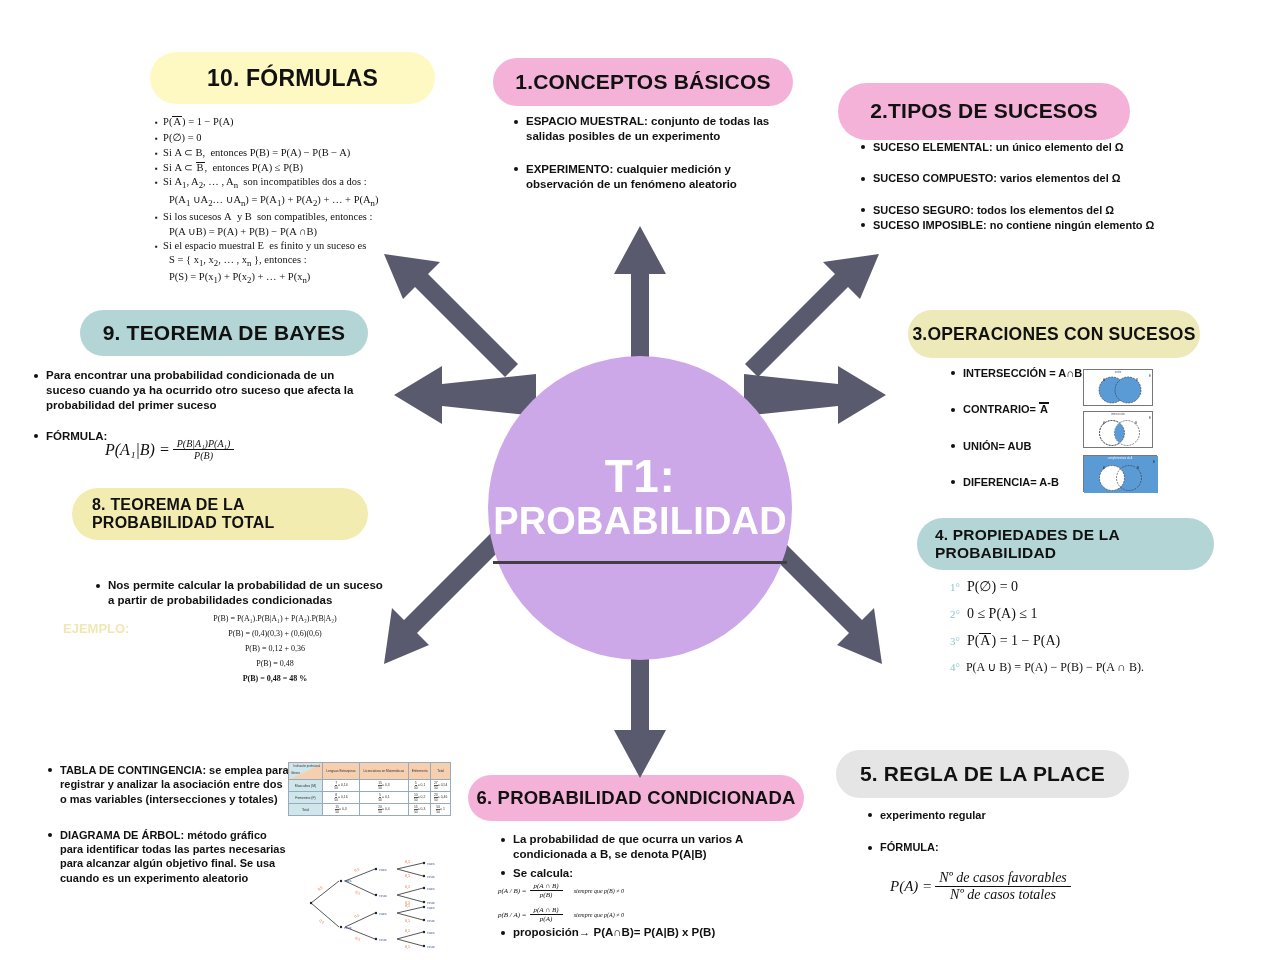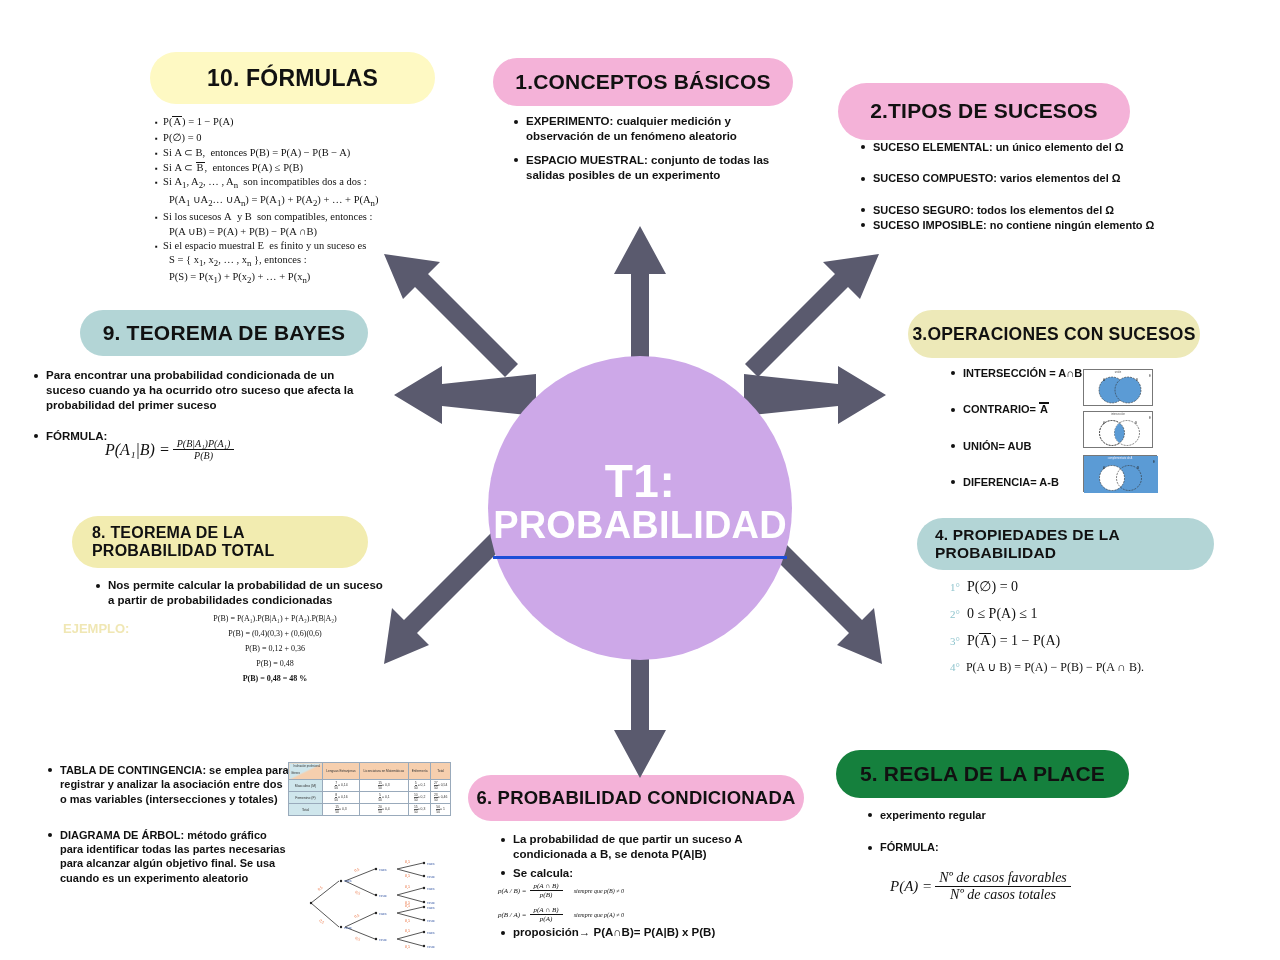--- a/index.html
+++ b/index.html
@@ -70,21 +70,21 @@
     background:#cda8e8;
     display:flex;flex-direction:column;
     align-items:center;justify-content:center;
     color:#ffffff;
     font-weight:bold;
     z-index:3;
   }
   #center-circle .l1{font-size:46px;line-height:1.05;letter-spacing:.5px;}
   #center-circle .l2{
     font-size:38px;line-height:1.1;letter-spacing:.2px;
-    border-bottom:3px solid #1d4ed8;padding-bottom:9px;
+    border-bottom:3px solid #404040;padding-bottom:18px;
     white-space:nowrap;
   }
 
   
   .arrow{position:absolute;z-index:2;}
 
   
   .venn{position:absolute;border:1px solid #777;box-sizing:border-box;background:#fff;}
   .venncap{position:absolute;left:0;right:0;top:1px;text-align:center;font-size:2.6px;color:#555;font-family:"Liberation Sans",sans-serif;}
 
@@ -168,22 +168,22 @@
     <div class="row" style="padding-left:14px;">P(A ∪B) = P(A) + P(B) − P(A ∩B)</div>
     <div class="row"><span style="font-size:8px;">▪</span>&nbsp; Si el espacio muestral&nbsp;E&nbsp; es finito y un suceso es</div>
     <div class="row" style="padding-left:14px;">S = { x<sub>1</sub>, x<sub>2</sub>, … , x<sub>n</sub> }, entonces :</div>
     <div class="row" style="padding-left:14px;">P(S) = P(x<sub>1</sub>) + P(x<sub>2</sub>) + … + P(x<sub>n</sub>)</div>
   </div>
 
   <div class="pill" style="left:493px;top:58px;width:300px;height:48px;background:#f4b2d8;font-size:21px;">
     <span>1.CONCEPTOS BÁSICOS</span>
   </div>
   <ul class="b" style="left:508px;top:114px;width:285px;font-size:11.5px;">
+    <li style="margin-bottom:18px;">ESPACIO MUESTRAL: conjunto de todas las salidas posibles de un experimento</li>
     <li>EXPERIMENTO: cualquier medición y observación de un fenómeno aleatorio</li>
-    <li style="margin-bottom:18px;">ESPACIO MUESTRAL: conjunto de todas las salidas posibles de un experimento</li>
   </ul>
 
   <div class="pill" style="left:838px;top:83px;width:292px;height:57px;background:#f4b2d8;font-size:21px;">
     <span>2.TIPOS DE SUCESOS</span>
   </div>
   <ul class="b" style="left:855px;top:140px;width:310px;font-size:11px;">
     <li style="margin-bottom:17px;">SUCESO ELEMENTAL: un único elemento del Ω</li>
     <li style="margin-bottom:17px;">SUCESO COMPUESTO: varios elementos del Ω</li>
     <li style="margin-bottom:1px;">SUCESO SEGURO: todos los elementos del Ω</li>
     <li>SUCESO IMPOSIBLE: no contiene ningún elemento Ω</li>
@@ -243,42 +243,42 @@
   <div class="pill left-al" style="left:917px;top:518px;width:297px;height:52px;background:#b3d5d6;font-size:15.5px;padding:0 18px;">
     <span>4. PROPIEDADES DE LA PROBABILIDAD</span>
   </div>
   <div class="math" style="left:950px;top:578px;width:270px;font-size:14px;">
     <div class="row" style="margin-bottom:11px;"><span style="color:#8fc4cd;font-size:11px;">1°</span>&nbsp; P(∅) = 0</div>
     <div class="row" style="margin-bottom:11px;"><span style="color:#8fc4cd;font-size:11px;">2°</span>&nbsp; 0 ≤ P(A) ≤ 1</div>
     <div class="row" style="margin-bottom:11px;"><span style="color:#8fc4cd;font-size:11px;">3°</span>&nbsp; P(<span class="ovl">A</span>) = 1 − P(A)</div>
     <div class="row" style="font-size:12px;"><span style="color:#8fc4cd;font-size:11px;">4°</span>&nbsp; P(A ∪ B) = P(A) − P(B) − P(A ∩ B).</div>
   </div>
 
-  <div class="pill" style="left:836px;top:750px;width:293px;height:48px;background:#15803d;font-size:21px;">
+  <div class="pill" style="left:836px;top:750px;width:293px;height:48px;background:#e5e5e5;font-size:21px;">
     <span>5. REGLA DE LA PLACE</span>
   </div>
   <ul class="b" style="left:862px;top:808px;width:260px;font-size:11px;">
     <li style="margin-bottom:18px;">experimento regular</li>
     <li>FÓRMULA:</li>
   </ul>
   <div class="math" style="left:890px;top:870px;width:260px;font-size:15px;">
     <div class="row" style="display:flex;align-items:center;">
       <span class="ital">P(A) =</span>
       <span class="frac ital" style="font-size:14px;">
         <span>Nº de casos favorables</span>
         <span>Nº de casos totales</span>
       </span>
     </div>
   </div>
 
   <div class="pill" style="left:468px;top:775px;width:336px;height:46px;background:#f4b2d8;font-size:18.5px;">
     <span>6. PROBABILIDAD CONDICIONADA</span>
   </div>
   <ul class="b" style="left:495px;top:832px;width:270px;font-size:11.5px;">
-    <li style="margin-bottom:4px;">La probabilidad de que partir un suceso A condicionada a B, se denota P(A|B)</li>
+    <li style="margin-bottom:4px;">La probabilidad de que ocurra un varios A condicionada a B, se denota P(A|B)</li>
     <li style="margin-bottom:4px;">Se calcula:</li>
   </ul>
   <div class="math" style="left:498px;top:882px;width:250px;font-size:7px;">
     <div class="row" style="display:flex;align-items:center;margin-bottom:7px;">
       <span class="ital">p(A / B) =</span>
       <span class="frac ital">
         <span>p(A ∩ B)</span>
         <span>p(B)</span>
       </span>
       <span class="ital" style="margin-left:8px;font-size:6px;">siempre que p(B) ≠ 0</span>
@@ -425,21 +425,21 @@
         <text x="100" y="33">0,5</text>
           <text x="100" y="49">0,5</text>
         <text x="100" y="52">0,5</text>
           <text x="100" y="67">0,5</text>
         <text x="100" y="77">0,5</text>
           <text x="100" y="93">0,5</text>
       </g>
     </svg>
   </div>
 
-  <div class="pill left-al" style="left:72px;top:516px;width:296px;height:52px;background:#f2ecb0;font-size:16px;padding:0 20px;">
+  <div class="pill left-al" style="left:72px;top:488px;width:296px;height:52px;background:#f2ecb0;font-size:16px;padding:0 20px;">
     <span>8. TEOREMA DE LA PROBABILIDAD TOTAL</span>
   </div>
   <ul class="b" style="left:90px;top:578px;width:300px;font-size:11.5px;">
     <li>Nos permite calcular la probabilidad de un suceso a partir de probabilidades condicionadas</li>
   </ul>
   <div class="ejemplo" style="left:63px;top:621px;font-size:13px;">EJEMPLO:</div>
   <div class="math" style="left:150px;top:614px;width:250px;font-size:8px;text-align:center;">
     <div class="row" style="margin-bottom:6px;">P(B) = P(A₁).P(B|A₁) + P(A₂).P(B|A₂)</div>
     <div class="row" style="margin-bottom:6px;">P(B) = (0,4)(0,3) + (0,6)(0,6)</div>
     <div class="row" style="margin-bottom:6px;">P(B) = 0,12 + 0,36</div>

